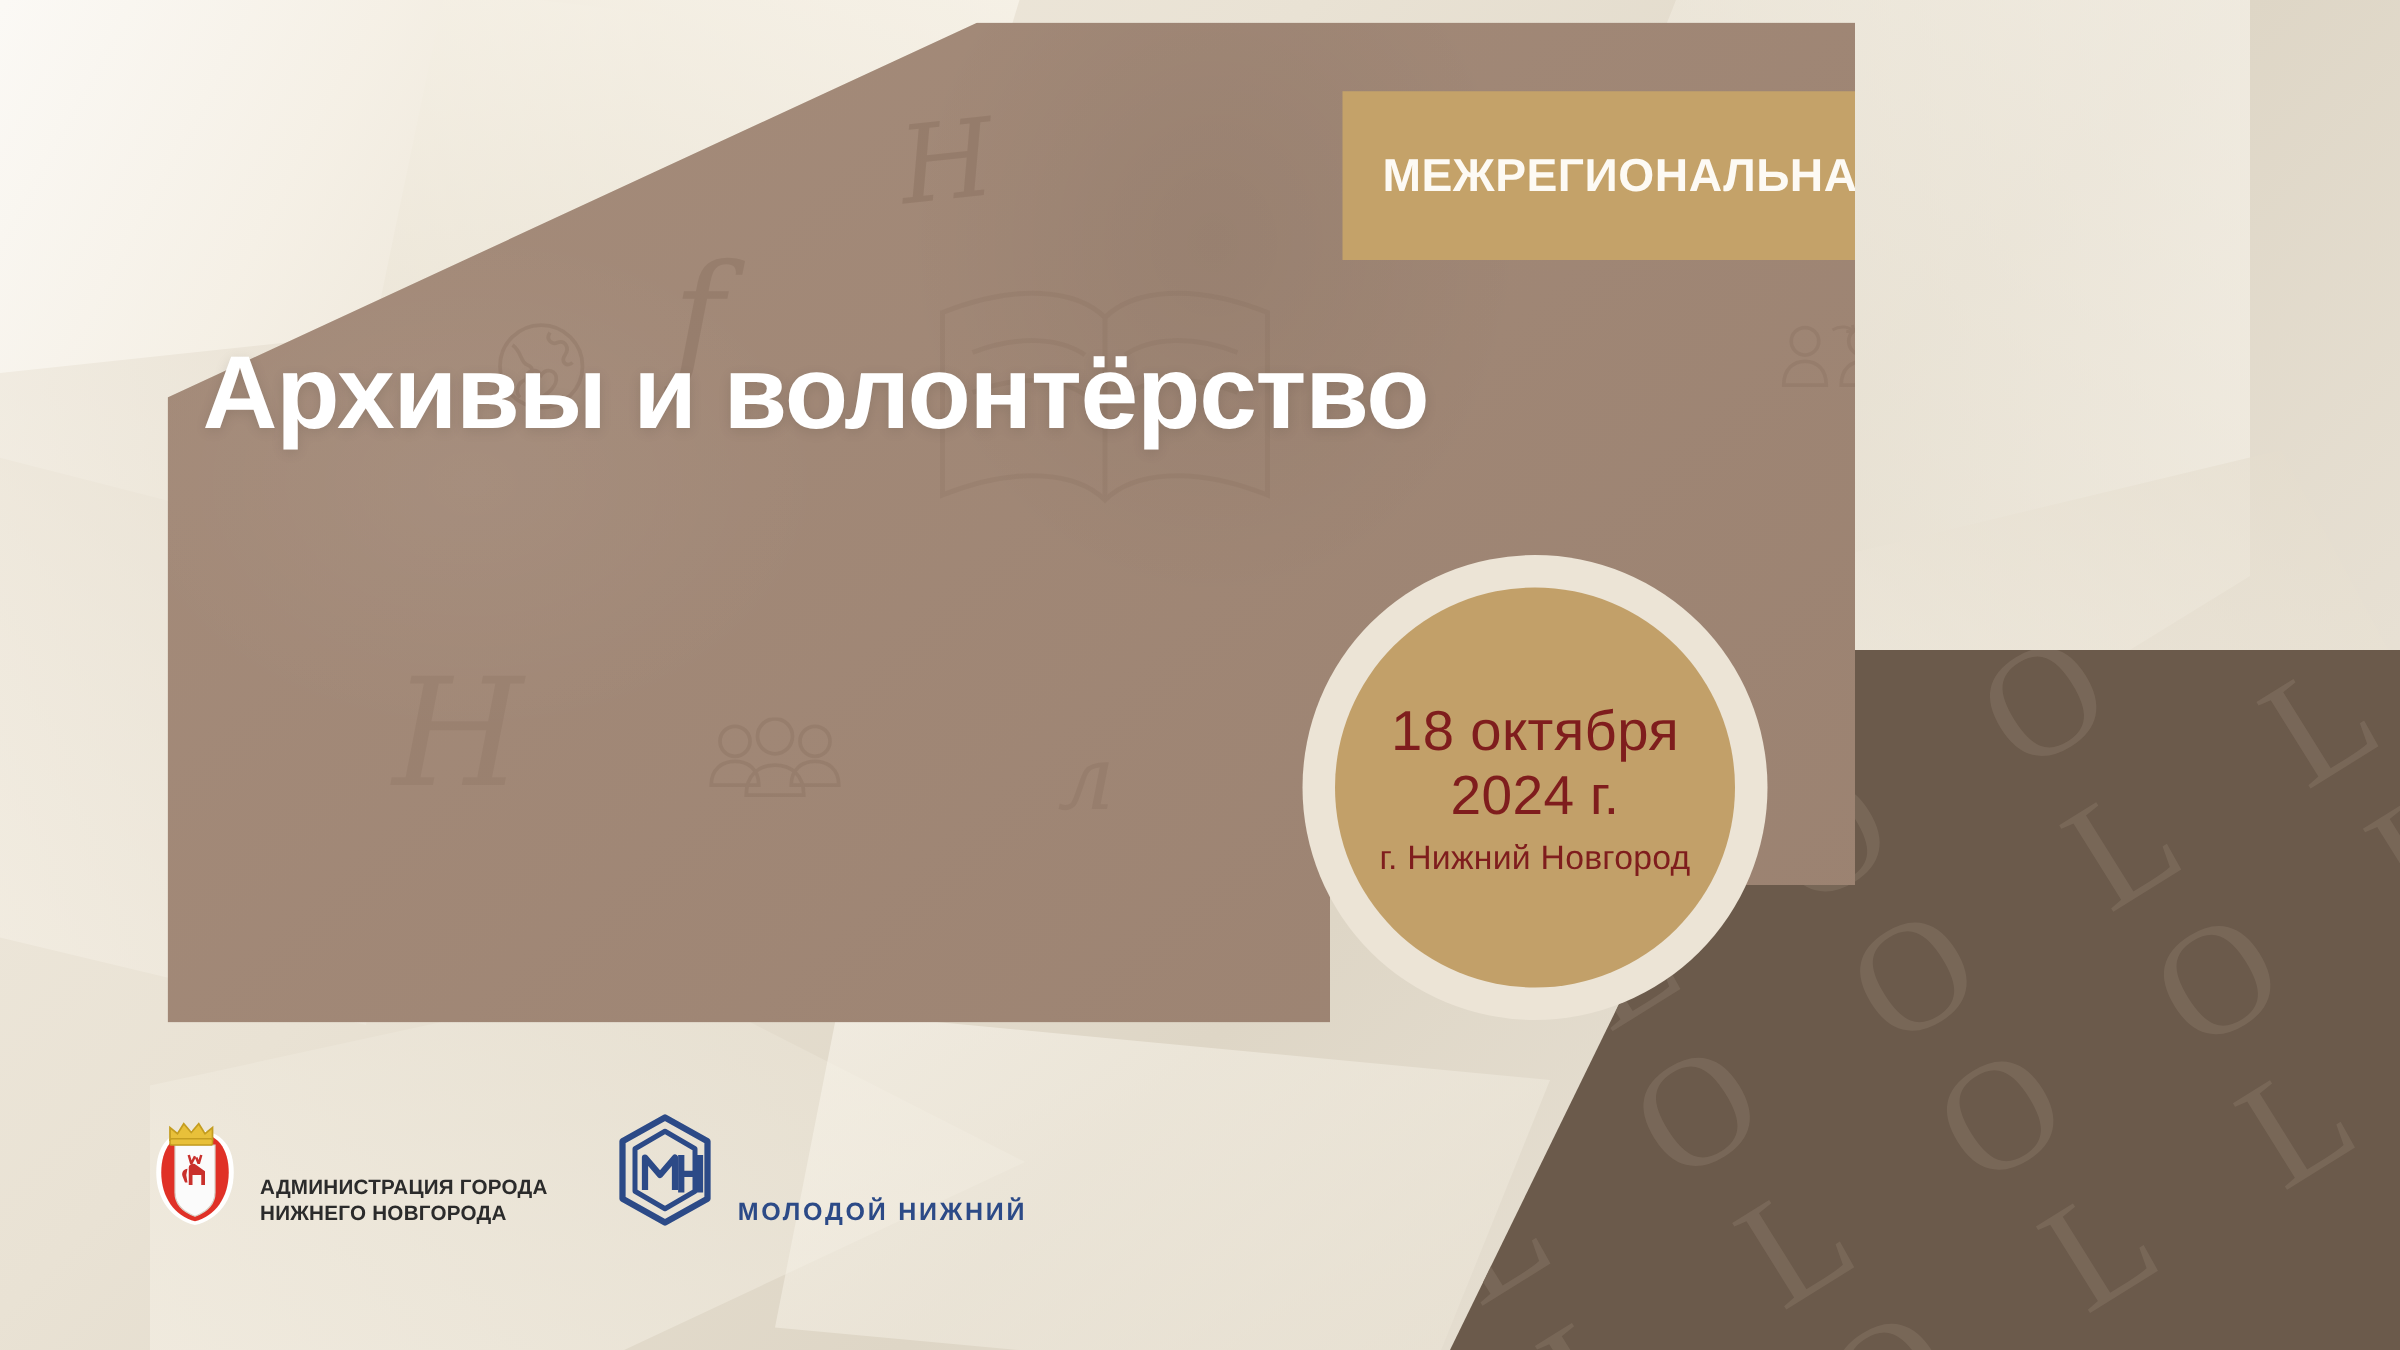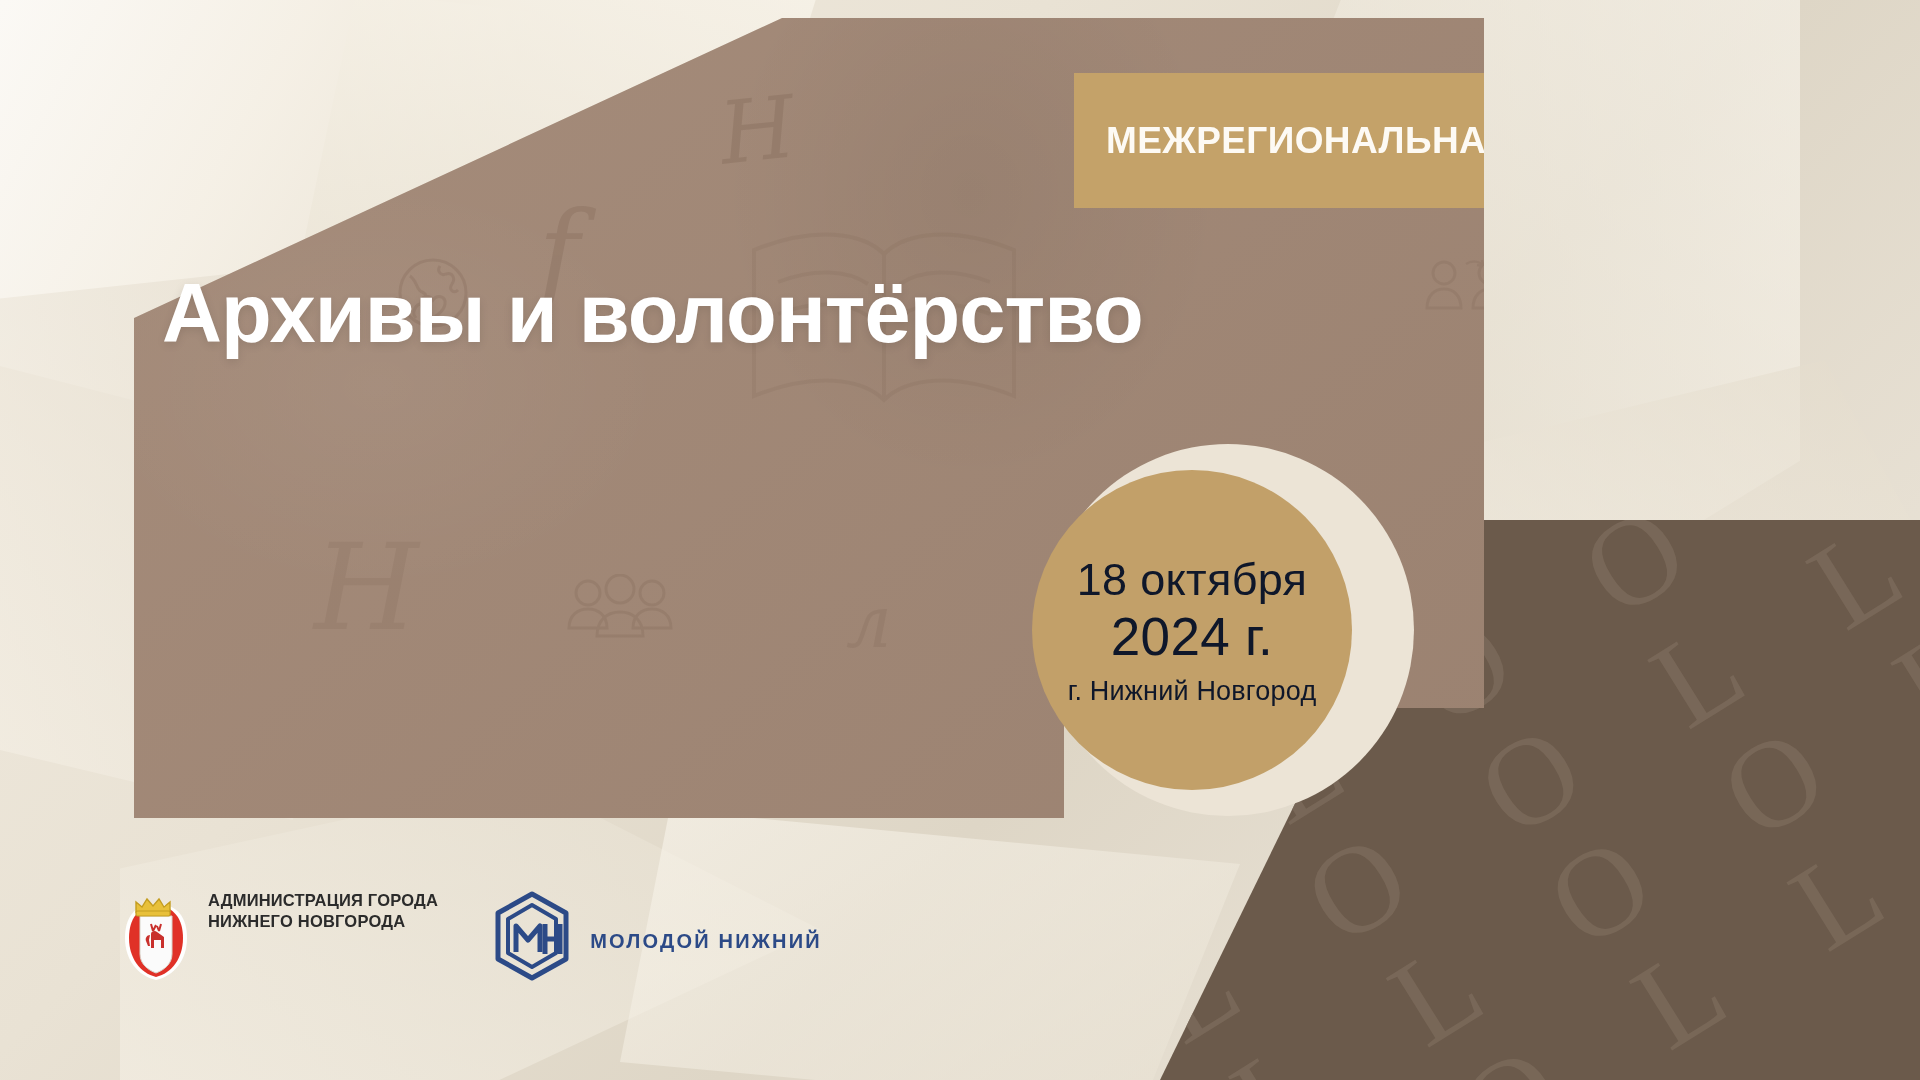--- a/index.html
+++ b/index.html
@@ -110,36 +110,36 @@
     color:#ffffff;font-weight:800;font-size:57px;line-height:1.42;
     letter-spacing:-.5px;margin-top:22px;
   }
 
   
   .circle-ring{
     position:absolute;left:1042px;top:444px;width:372px;height:372px;
     border-radius:50%;background:#ece4d6;
   }
   .circle{
-    position:absolute;left:1032px;top:470px;width:320px;height:320px;
+    position:absolute;left:1068px;top:470px;width:320px;height:320px;
     border-radius:50%;background:#c2a069;
     display:flex;flex-direction:column;align-items:center;justify-content:center;
-    color:#0f172a;text-align:center;
+    color:#7f1d1d;text-align:center;
   }
   .c-day{font-size:45px;font-weight:400;line-height:1.18;letter-spacing:.3px;}
-  .c-year{font-size:53px;font-weight:400;line-height:1.18;letter-spacing:.3px;}
+  .c-year{font-size:44px;font-weight:400;line-height:1.18;letter-spacing:.3px;}
   .c-city{font-size:27px;font-weight:400;margin-top:8px;letter-spacing:.2px;}
 
   
   .support{position:absolute;left:120px;top:890px;}
   .support-label{
     color:#2d2d2d;font-size:25px;font-weight:700;margin-bottom:18px;
   }
   .logos{display:flex;align-items:center;gap:52px;}
-  .logo-unit{display:flex;align-items:flex-start;gap:16px;}
+  .logo-unit{display:flex;align-items:flex-end;gap:16px;}
   .logo-text{
     color:#2b2b2b;font-size:16.5px;font-weight:700;line-height:1.28;
     letter-spacing:.2px;text-transform:uppercase;
   }
   .mn-text{
     color:#2c4a87;font-size:20px;font-weight:700;letter-spacing:2.2px;
     text-transform:uppercase;
     margin-top:40px;
   }
 </style>

